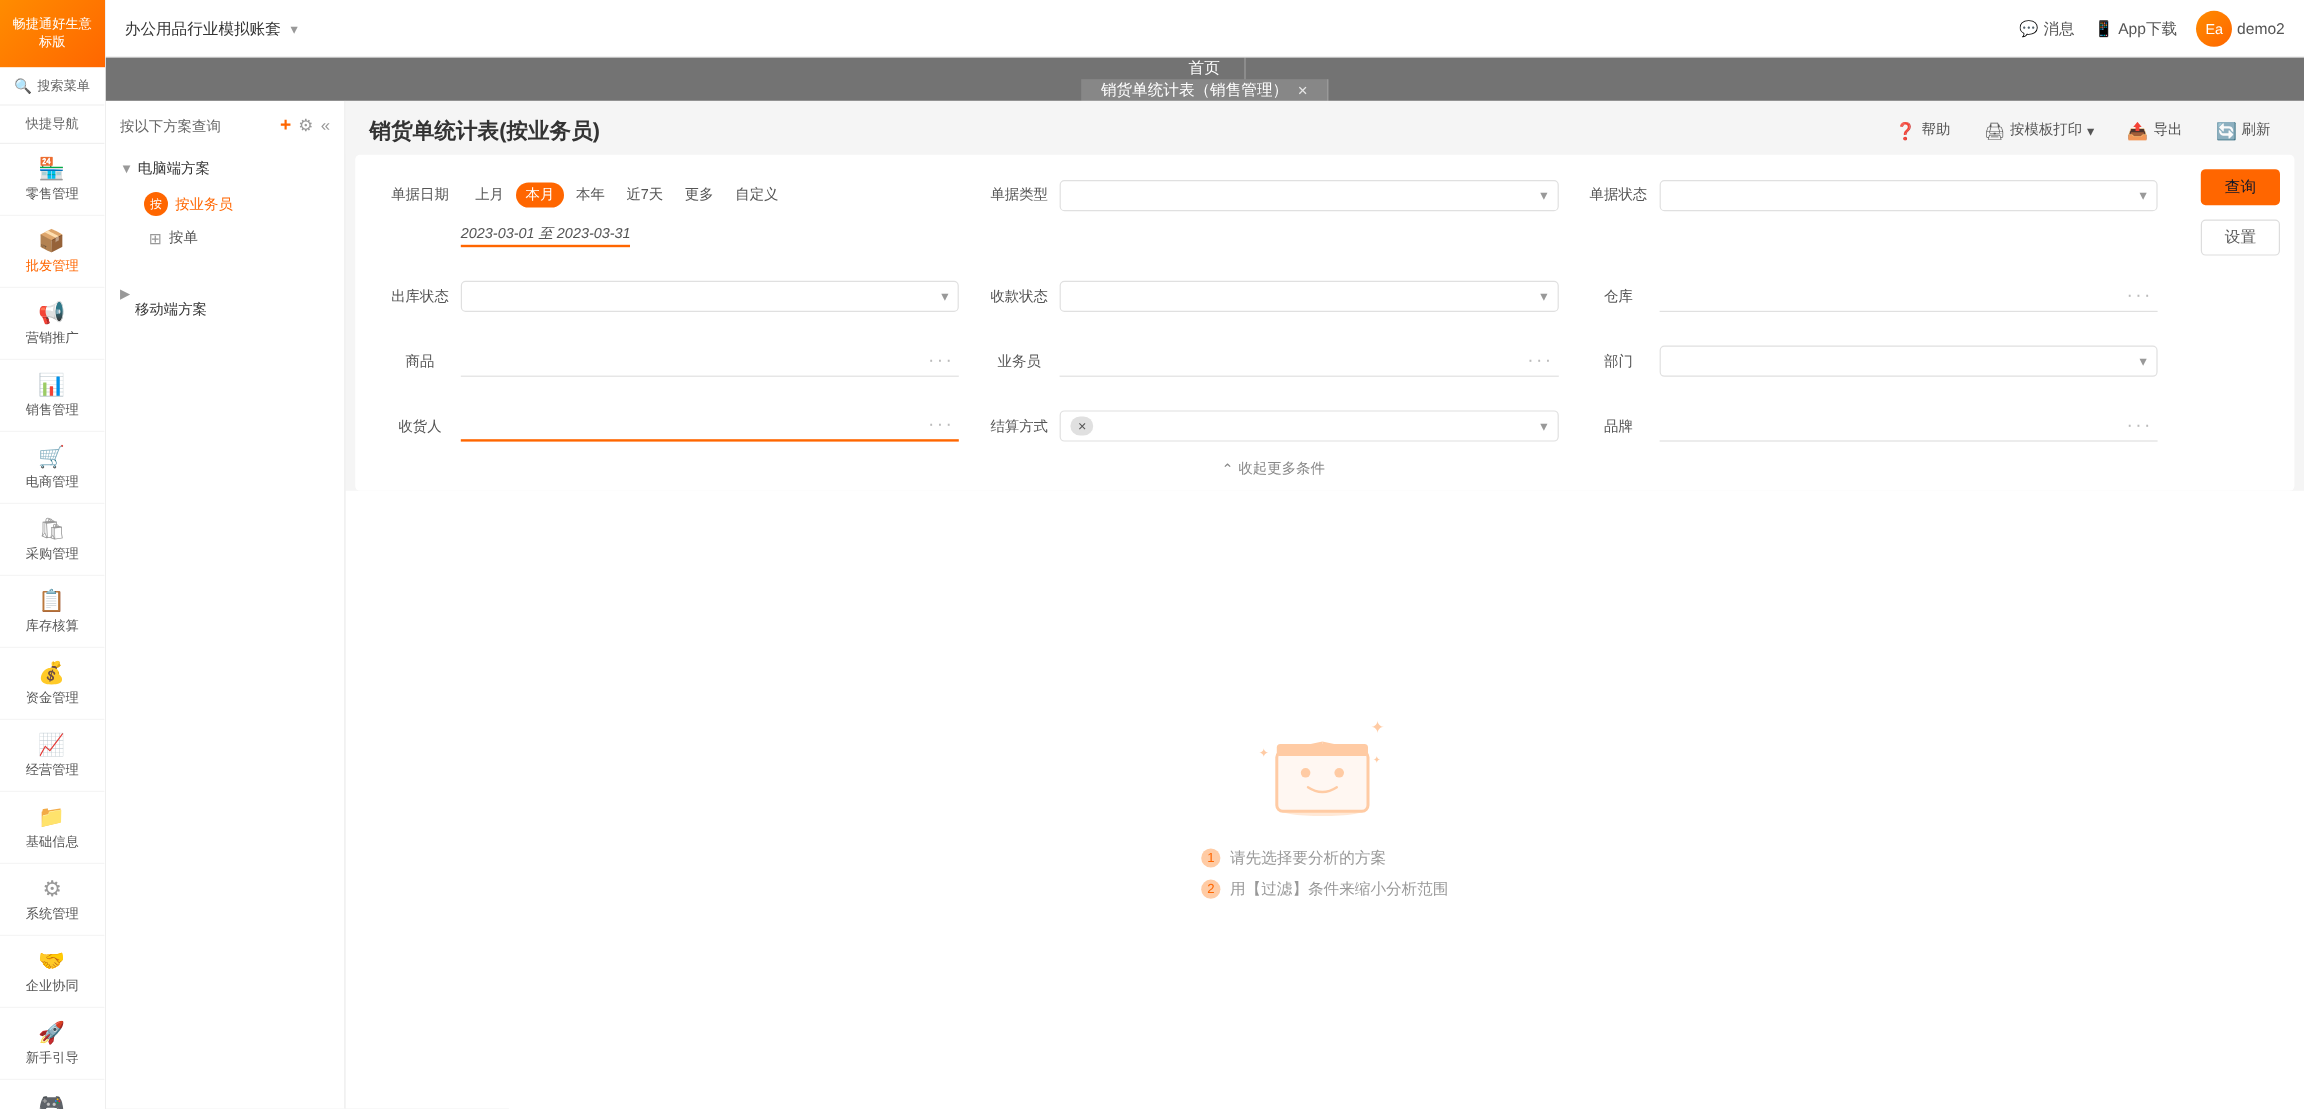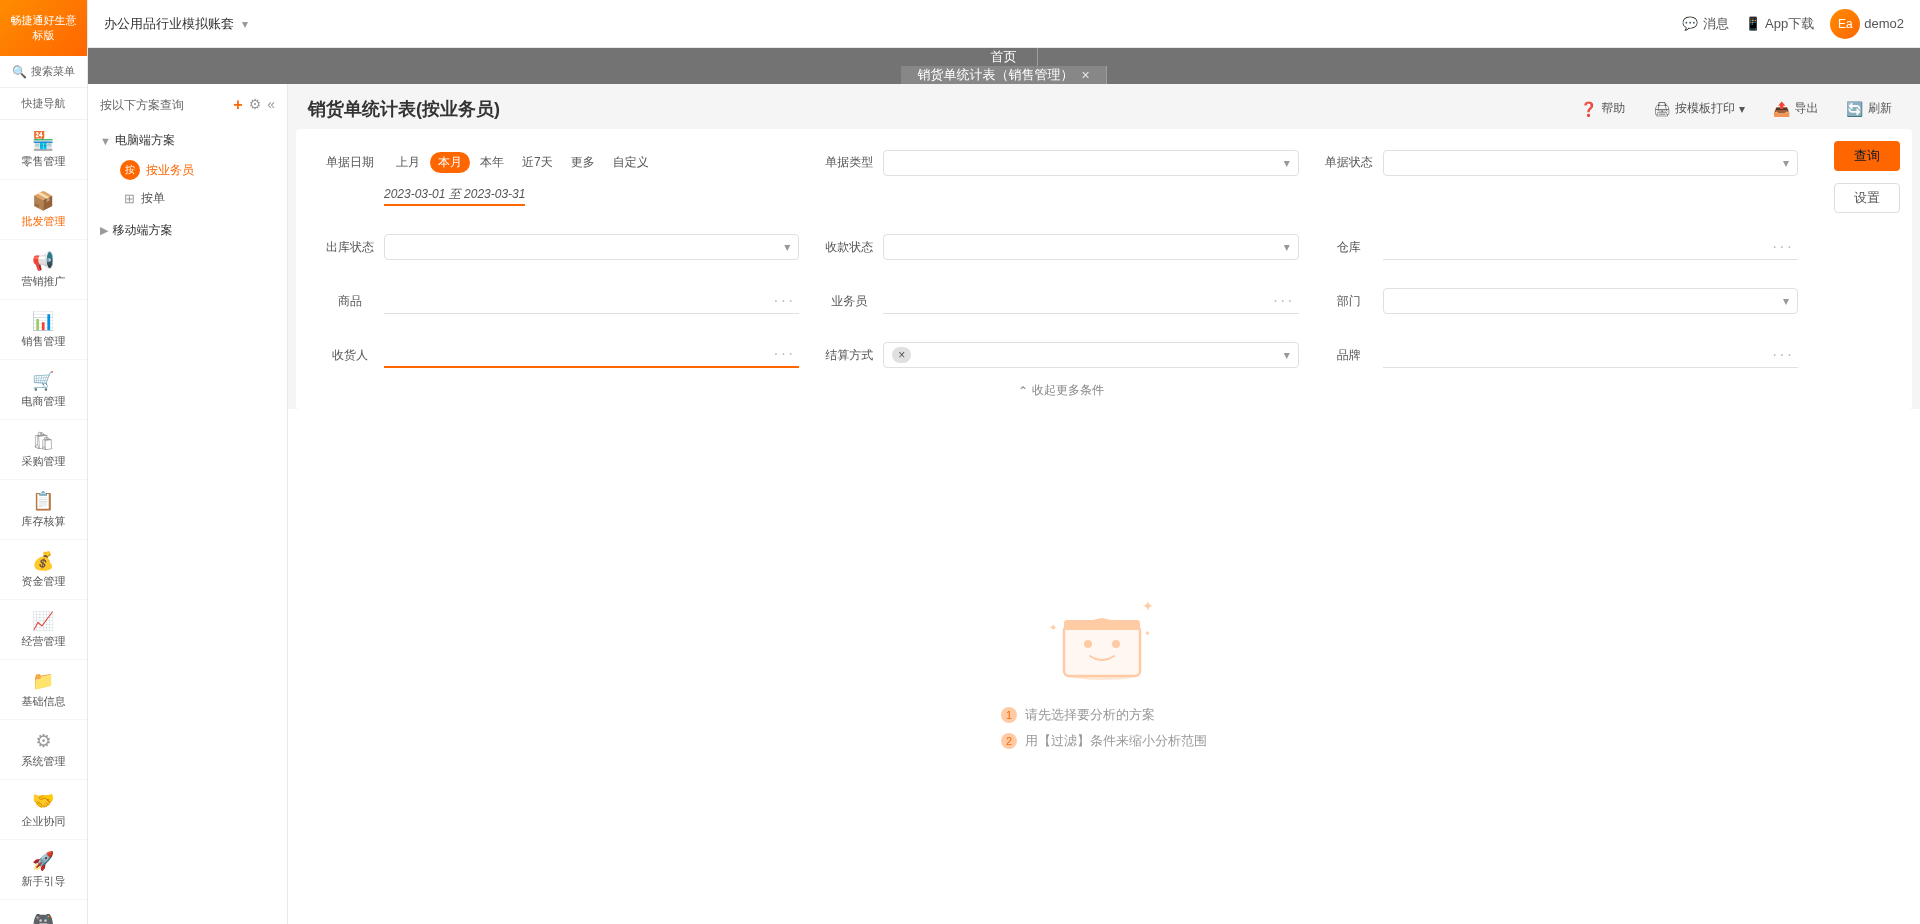--- a/index.html
+++ b/index.html
@@ -242,21 +242,21 @@
     .plan-sub-item .sub-label { font-size: 12px; color: #555; }
     .plan-group-2 {
       display: flex;
       align-items: center;
       gap: 4px;
       padding: 6px 0;
       cursor: pointer;
       margin-top: 4px;
     }
     .plan-group-2 .arrow { color: #999; font-size: 11px; }
-    .plan-group-2 .group-label { font-size: 12px; color: #333; }
+    .plan-group-2 .group-label { font-size: 12px; color: #333; margin-top: 28px; }
 
     
     #right-main {
       flex: 1;
       display: flex;
       flex-direction: column;
       overflow: hidden;
       background: #f5f5f5;
     }
 

